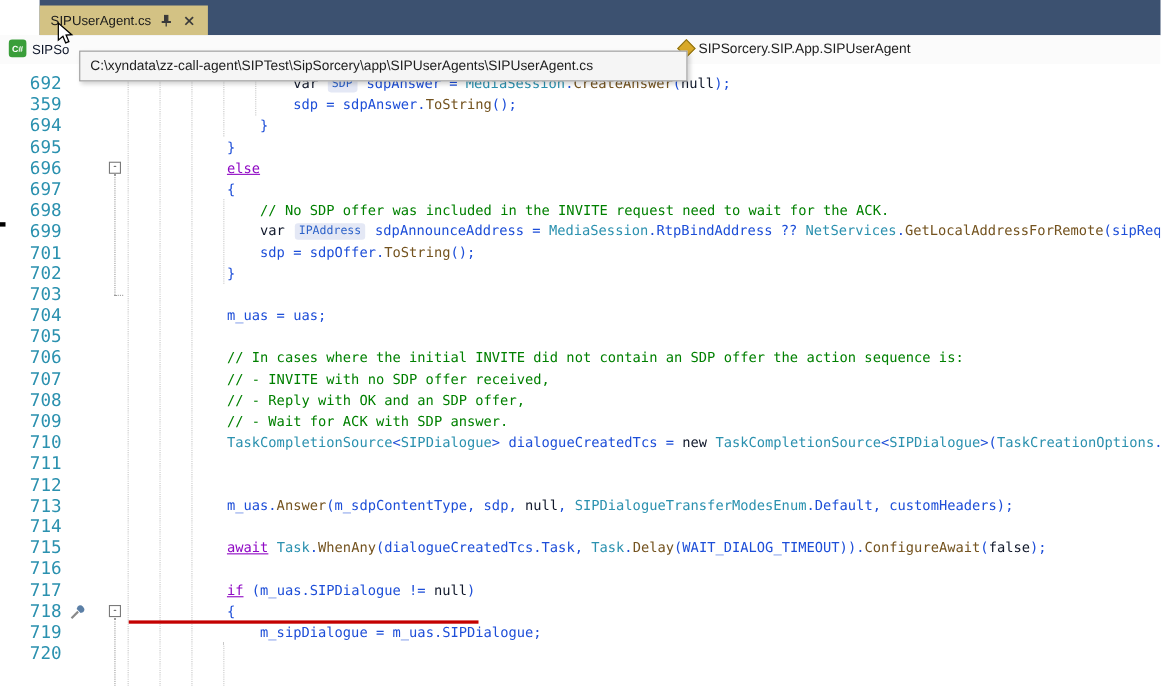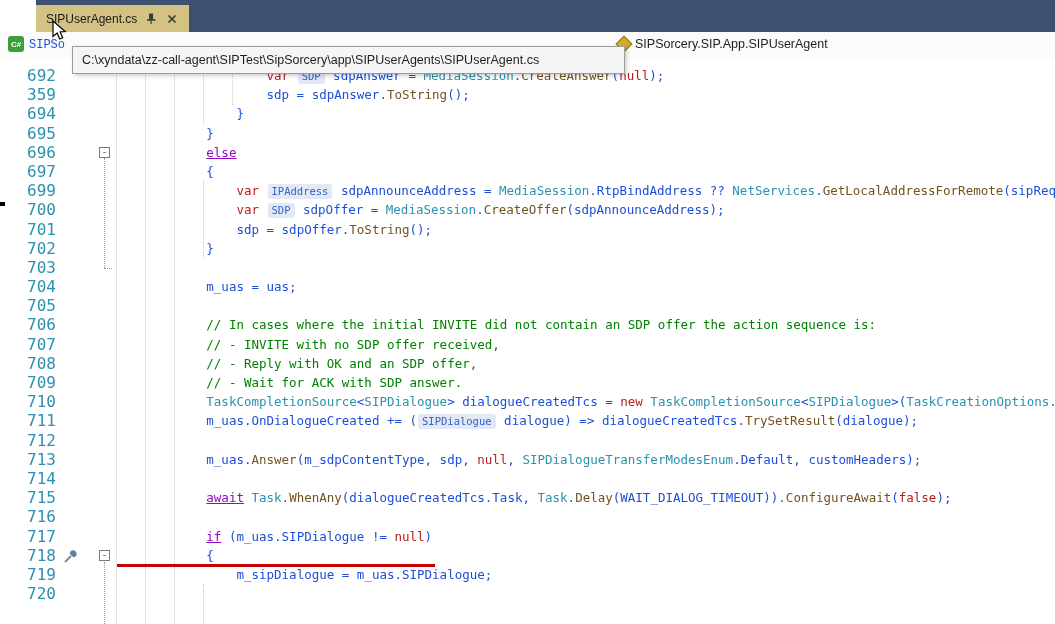--- a/index.html
+++ b/index.html
@@ -11,40 +11,40 @@
   .doc-tab{position:absolute;left:0;top:5px;height:27px;background:#D3C284;
            display:flex;align-items:center;padding:0 10px;gap:7px;cursor:default;}
   .doc-tab .tab-label{font-size:12px;color:#1A1A1A;white-space:nowrap;}
   .tab-icon-btn{width:14px;height:14px;display:flex;align-items:center;justify-content:center;}
 
   
   .nav-bar{position:absolute;left:0;top:32px;width:1055px;height:26px;background:#FBFBFB;}
   .proj-icon{position:absolute;left:8px;top:4px;width:16px;height:16px;background:#3A9E3A;
              border-radius:3px;color:#fff;font-size:8px;font-weight:bold;
              display:flex;align-items:center;justify-content:center;}
-  .proj-label{position:absolute;left:29px;top:6px;font-size:12px;color:#1d4ed8;white-space:nowrap;font-family:Liberation Mono, monospace;}
+  .proj-label{position:absolute;left:29px;top:6px;font-size:12px;color:#0f172a;white-space:nowrap;}
   .crumb{position:absolute;left:618px;top:5px;display:flex;align-items:center;gap:5px;}
   .class-icon{width:10px;height:10px;background:#D9A928;border:1px solid #8F7417;transform:rotate(45deg);}
   .crumb-label{font-size:12.5px;color:#1E1E1E;white-space:nowrap;}
 
   
   .tooltip{position:absolute;left:72px;top:46px;width:553px;height:28px;box-sizing:border-box;
            background:#F5F5F5;border:1px solid #9B9B9B;z-index:50;
            display:flex;align-items:center;padding:0 9px;
            box-shadow:2px 2px 4px rgba(0,0,0,.18);}
   .tooltip span{font-size:12.5px;color:#1E1E1E;white-space:nowrap;}
 
   
   .editor{position:absolute;left:0;top:58px;width:1055px;bottom:0;background:#fff;overflow:hidden;}
   .rows{position:absolute;left:0;top:8px;width:1055px;}
   .code-row{height:19.2px;line-height:19.2px;display:flex;white-space:pre;overflow:hidden;
             font-family:"DejaVu Sans Mono",monospace;font-size:12.5px;}
   .ln{flex:0 0 56px;text-align:right;color:#2B91AF;font-size:16px;}
   .code-text{padding-left:60px;white-space:pre;color:#000;}
-  .seg-k{color:#b91c1c;text-align:right;}          
+  .seg-k{color:#0f172a;text-align:right;}          
   .seg-c{color:#8F08C4;text-decoration:underline;}          
   .seg-t{color:#2B91AF;}          
   .seg-m{color:#74531F;}          
   .seg-g{color:#008000;}          
   .seg-p{color:#1d4ed8;}          
   .seg-h{display:inline-block;background:#E4E8F5;color:#2D62C9;border-radius:3px;
          font-size:10.5px;line-height:15px;height:15px;padding:0 4px;margin:0 1px;
          vertical-align:middle;}
 
   .indent-guide{position:absolute;width:0;border-left:1px dotted #C8C8C8;}
@@ -105,33 +105,33 @@
   <div class="outline-tick" style="left:104px;top:210px;width:8px;"></div>
   <div class="outline-line" style="left:104px;top:504px;height:62px;"></div>
 
   <div class="rows">
       <div class="code-row"><span class="ln">692</span><span class="code-text">                    <span class="seg-k">var </span><span class="seg-h">SDP</span><span class="seg-p"> sdpAnswer = </span><span class="seg-t">MediaSession</span><span class="seg-p">.</span><span class="seg-m">CreateAnswer</span><span class="seg-p">(</span><span class="seg-k">null</span><span class="seg-p">);</span></span></div>
       <div class="code-row"><span class="ln">359</span><span class="code-text">                    <span class="seg-p">sdp = sdpAnswer.</span><span class="seg-m">ToString</span><span class="seg-p">();</span></span></div>
       <div class="code-row"><span class="ln">694</span><span class="code-text">                <span class="seg-p">}</span></span></div>
       <div class="code-row"><span class="ln">695</span><span class="code-text">            <span class="seg-p">}</span></span></div>
       <div class="code-row"><span class="ln">696</span><span class="code-text">            <span class="seg-c">else</span></span></div>
       <div class="code-row"><span class="ln">697</span><span class="code-text">            <span class="seg-p">{</span></span></div>
+      <div class="code-row"><span class="ln">698</span><span class="code-text">                <span class="seg-g">// No SDP offer was included in the INVITE request need to wait for the ACK.</span></span></div>
       <div class="code-row"><span class="ln">699</span><span class="code-text">                <span class="seg-k">var </span><span class="seg-h">IPAddress</span><span class="seg-p"> sdpAnnounceAddress = </span><span class="seg-t">MediaSession</span><span class="seg-p">.RtpBindAddress ?? </span><span class="seg-t">NetServices</span><span class="seg-p">.</span><span class="seg-m">GetLocalAddressForRemote</span><span class="seg-p">(sipRequest</span></span></div>
-      <div class="code-row"><span class="ln">700</span><span class="code-text">                <span class="seg-k">var </span><span class="seg-h">SDP</span><span class="seg-p"> sdpOffer = </span><span class="seg-t">MediaSession</span><span class="seg-p">.</span><span class="seg-m">CreateOffer</span><span class="seg-p">(sdpAnnounceAddress);</span></span></div>
       <div class="code-row"><span class="ln">701</span><span class="code-text">                <span class="seg-p">sdp = sdpOffer.</span><span class="seg-m">ToString</span><span class="seg-p">();</span></span></div>
       <div class="code-row"><span class="ln">702</span><span class="code-text">            <span class="seg-p">}</span></span></div>
       <div class="code-row"><span class="ln">703</span><span class="code-text"></span></div>
       <div class="code-row"><span class="ln">704</span><span class="code-text">            <span class="seg-p">m_uas = uas;</span></span></div>
       <div class="code-row"><span class="ln">705</span><span class="code-text"></span></div>
       <div class="code-row"><span class="ln">706</span><span class="code-text">            <span class="seg-g">// In cases where the initial INVITE did not contain an SDP offer the action sequence is:</span></span></div>
       <div class="code-row"><span class="ln">707</span><span class="code-text">            <span class="seg-g">// - INVITE with no SDP offer received,</span></span></div>
       <div class="code-row"><span class="ln">708</span><span class="code-text">            <span class="seg-g">// - Reply with OK and an SDP offer,</span></span></div>
       <div class="code-row"><span class="ln">709</span><span class="code-text">            <span class="seg-g">// - Wait for ACK with SDP answer.</span></span></div>
       <div class="code-row"><span class="ln">710</span><span class="code-text">            <span class="seg-t">TaskCompletionSource</span><span class="seg-p">&lt;</span><span class="seg-t">SIPDialogue</span><span class="seg-p">&gt; dialogueCreatedTcs = </span><span class="seg-k">new</span><span class="seg-p"> </span><span class="seg-t">TaskCompletionSource</span><span class="seg-p">&lt;</span><span class="seg-t">SIPDialogue</span><span class="seg-p">&gt;(</span><span class="seg-t">TaskCreationOptions</span><span class="seg-p">.Run</span></span></div>
-      <div class="code-row"><span class="ln">711</span><span class="code-text">            <span class="seg-p">m_uas.OnDialogueCreated += (</span><span class="seg-h">SIPDialogue</span><span class="seg-p"> dialogue) =&gt; dialogueCreatedTcs.</span><span class="seg-m">TrySetResult</span><span class="seg-p">(dialogue);</span></span></div>
+      <div class="code-row"><span class="ln">711</span></div>
       <div class="code-row"><span class="ln">712</span><span class="code-text"></span></div>
       <div class="code-row"><span class="ln">713</span><span class="code-text">            <span class="seg-p">m_uas.</span><span class="seg-m">Answer</span><span class="seg-p">(m_sdpContentType, sdp, </span><span class="seg-k">null</span><span class="seg-p">, </span><span class="seg-t">SIPDialogueTransferModesEnum</span><span class="seg-p">.Default, customHeaders);</span></span></div>
       <div class="code-row"><span class="ln">714</span><span class="code-text"></span></div>
       <div class="code-row"><span class="ln">715</span><span class="code-text">            <span class="seg-c">await</span><span class="seg-p"> </span><span class="seg-t">Task</span><span class="seg-p">.</span><span class="seg-m">WhenAny</span><span class="seg-p">(dialogueCreatedTcs.Task, </span><span class="seg-t">Task</span><span class="seg-p">.</span><span class="seg-m">Delay</span><span class="seg-p">(WAIT_DIALOG_TIMEOUT)).</span><span class="seg-m">ConfigureAwait</span><span class="seg-p">(</span><span class="seg-k">false</span><span class="seg-p">);</span></span></div>
       <div class="code-row"><span class="ln">716</span><span class="code-text"></span></div>
       <div class="code-row"><span class="ln">717</span><span class="code-text">            <span class="seg-c">if</span><span class="seg-p"> (m_uas.SIPDialogue != </span><span class="seg-k">null</span><span class="seg-p">)</span></span></div>
       <div class="code-row"><span class="ln">718</span><span class="code-text">            <span class="seg-p">{</span></span></div>
       <div class="code-row"><span class="ln">719</span><span class="code-text">                <span class="seg-p">m_sipDialogue = m_uas.SIPDialogue;</span></span></div>
       <div class="code-row"><span class="ln">720</span><span class="code-text"></span></div>
     </div>

